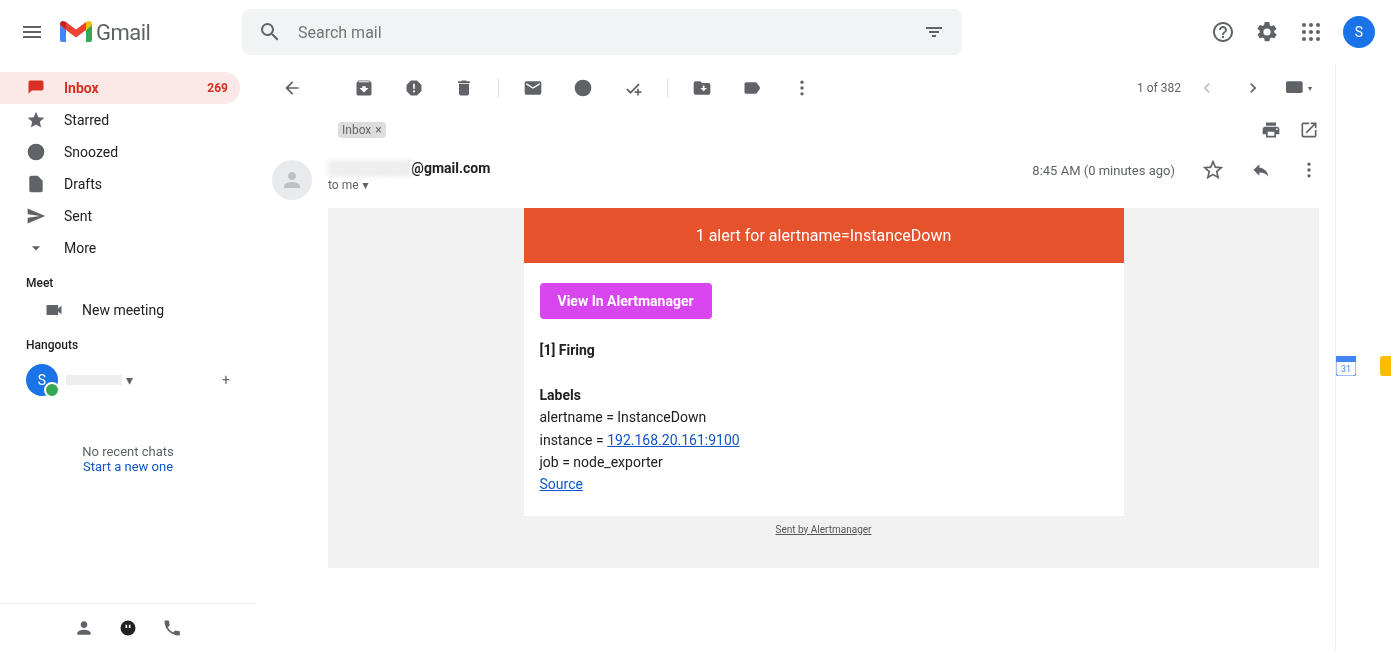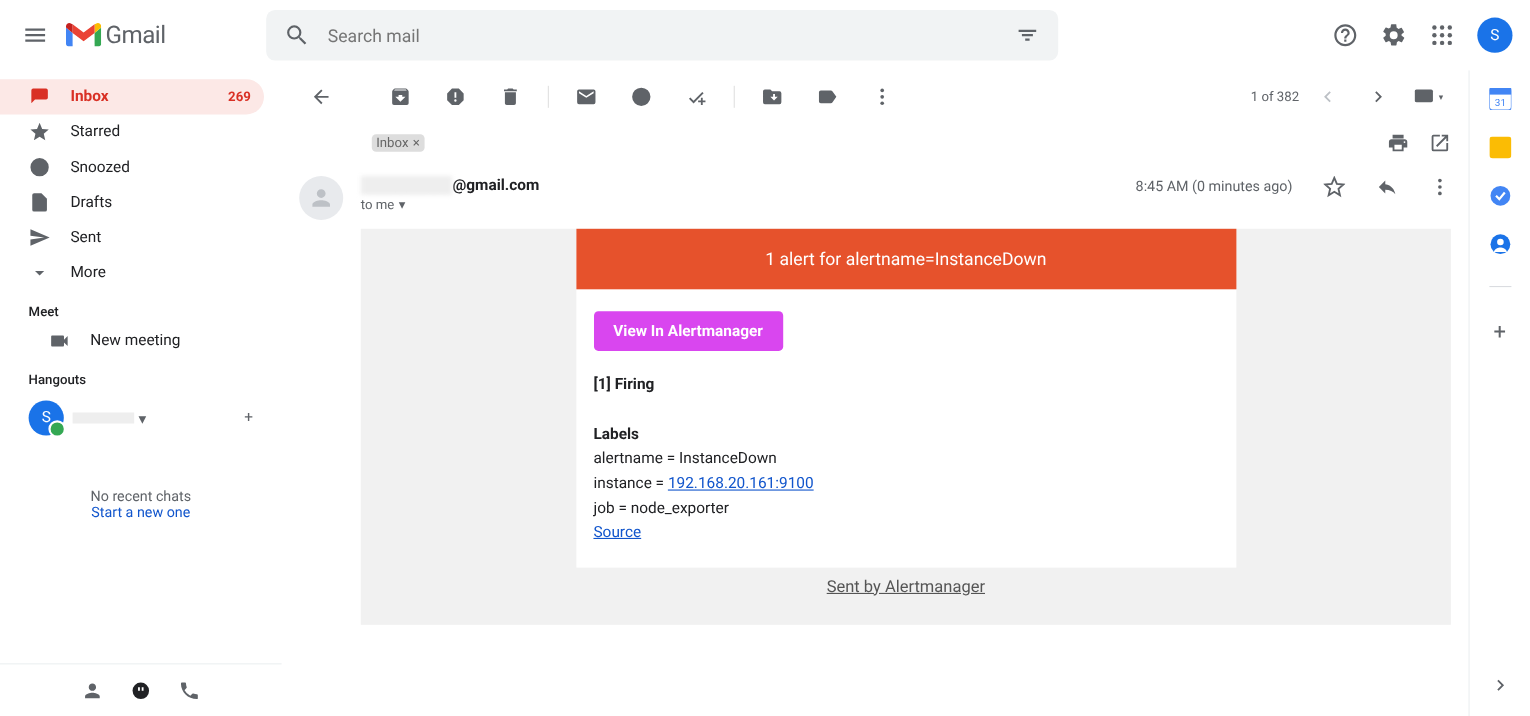--- a/index.html
+++ b/index.html
@@ -52,23 +52,23 @@
   .sender-name-redact{background:#eee;filter:blur(2px);color:#eee;padding:0 2px}
   .sender-domain{font-weight:700}
   .to-line{font-size:12px;color:#5f6368;display:flex;align-items:center;margin-top:2px}
   .msg-meta{display:flex;align-items:center;gap:28px;color:#5f6368;font-size:13px}
   .email-body-wrap{background:#f1f1f1;margin:0 16px 0 72px;padding:0;min-height:360px}
   .email-box{width:600px;margin:0 auto;background:#fff}
   .alert-banner{background:#e6522c;color:#fff;text-align:center;padding:18px;font-size:16px}
   .am-btn{display:inline-block;background:#d946ef;color:#fff;padding:10px 18px;border-radius:4px;margin:16px;font-weight:700;font-size:14px;cursor:pointer}
   .alert-body{padding:0 16px 20px 16px;font-size:14px;line-height:1.6}
   .alert-body a{color:#15c;text-decoration:underline}
-  .footer-link{text-align:center;padding:8px 0;font-size:15px}
+  .footer-link{text-align:center;padding:8px 0;font-size:10px}
   .footer-link a{color:#555;text-decoration:underline}
-  .rightbar{width:56px;border-left:1px solid #eceff1;display:flex;flex-direction:column;align-items:center;padding-top:16px;gap:24px}
+  .rightbar{width:56px;border-left:1px solid #eceff1;display:flex;flex-direction:row;align-items:center;padding-top:16px;gap:24px}
   .rb-sep{width:20px;height:1px;background:#dadce0;margin:4px 0}
   .rb-collapse{margin-top:auto;width:40px;height:40px;display:flex;align-items:center;justify-content:center;color:#5f6368;cursor:pointer;margin-bottom:8px}
   svg{display:block}
 </style>
 </head>
 <body>
 
 <div class="header">
   <div class="menu-btn">
     <svg width="24" height="24" viewBox="0 0 24 24" fill="#5f6368">

